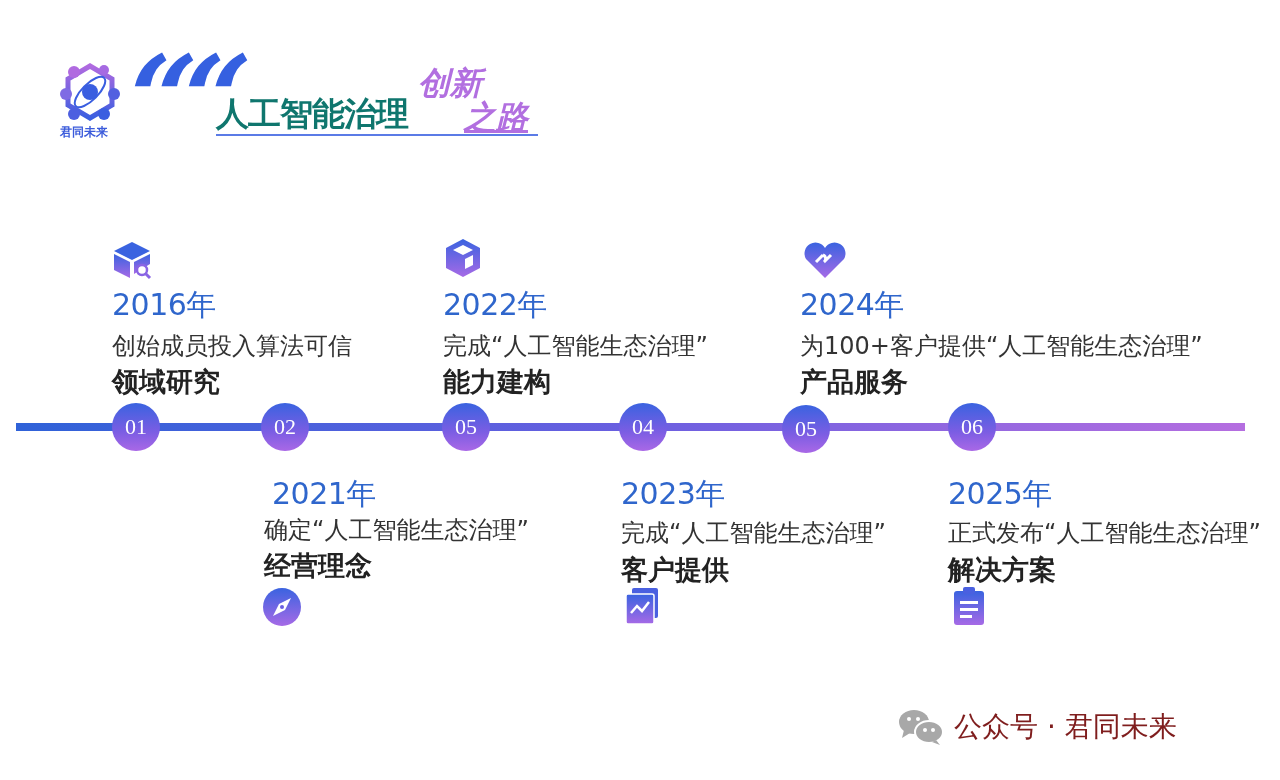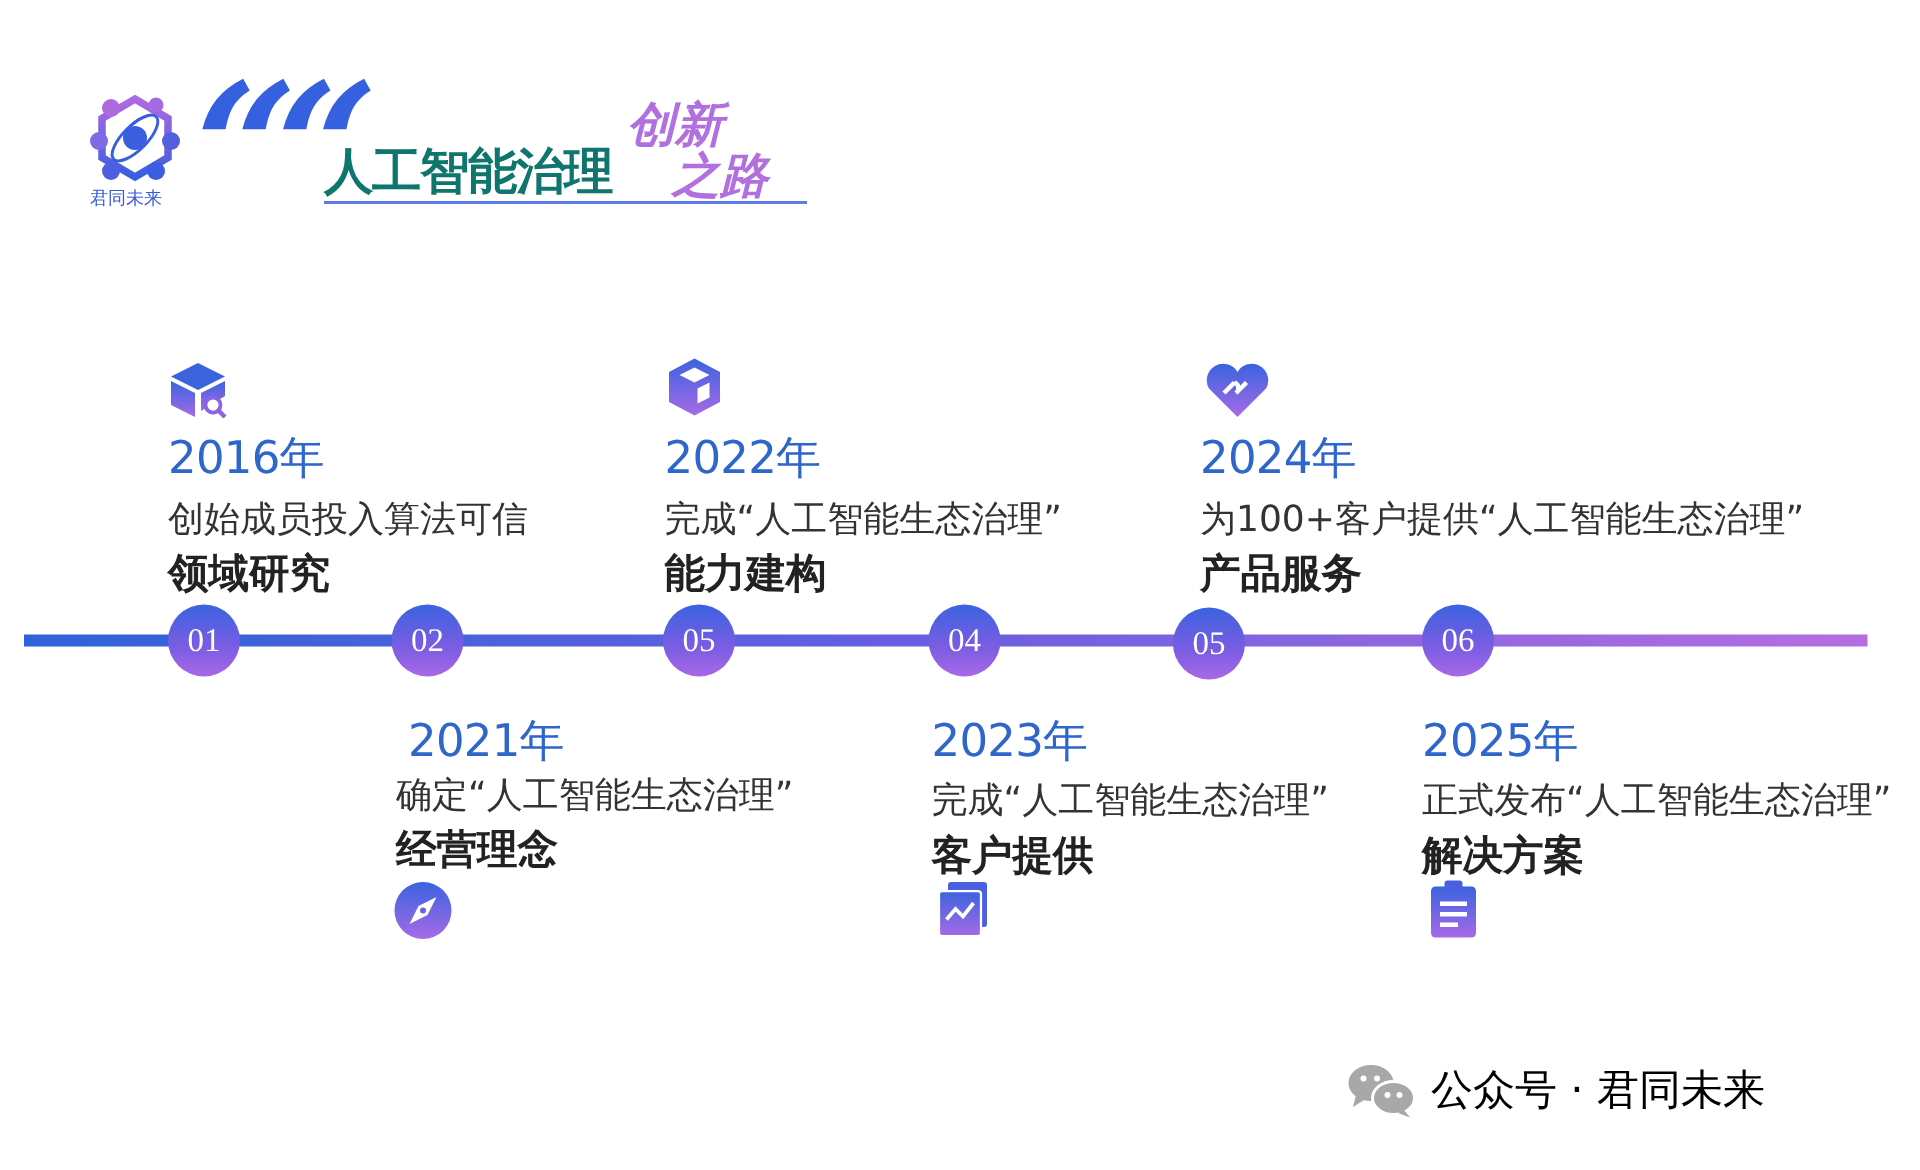--- a/index.html
+++ b/index.html
@@ -1,39 +1,39 @@
 <!DOCTYPE html>
 <html><head>
 <meta charset="utf-8">
 <style>
   html, body { margin:0; padding:0; }
   body { width:1280px; height:780px; background:#ffffff; position:relative; overflow:hidden;
          font-family:"DejaVu Sans","Liberation Sans",sans-serif; }
   .abs { position:absolute; }
   
   .logo { left:60px; top:62px; width:60px; height:80px; }
-  .logo-text { left:60px; top:124px; font-size:12px; font-weight:normal; color:#3b5bdb; letter-spacing:0px; white-space:nowrap; }
+  .logo-text { left:60px; top:124px; font-size:12px; font-weight:bold; color:#3b5bdb; letter-spacing:0px; white-space:nowrap; }
   .quote { left:124px; top:40px; font-size:118px; font-weight:bold; line-height:1; color:#3560e0;
            font-family:"DejaVu Serif","Liberation Serif",serif; letter-spacing:-14px; transform:skewX(-12deg); }
   .title { left:216px; top:92px; font-size:33px; font-weight:bold; color:#0f766e; white-space:nowrap; letter-spacing:-1px; }
   .script { font-size:32px; color:#b26fe0; font-family:"DejaVu Serif","Liberation Serif",serif; font-style:italic; font-weight:bold; }
   .script1 { left:418px; top:62px; }
-  .script2 { left:448px; top:96px; }
+  .script2 { left:464px; top:96px;text-decoration:underline; }
   .underline { left:216px; top:134px; width:322px; height:1.5px; background:#5b7be6; }
   
   .line { left:16px; top:423px; width:1229px; height:8px;
           background:linear-gradient(90deg,#2f62d8 0%,#6a5fe0 50%,#b56ee0 100%); }
   .node { width:48px; height:48px; border-radius:50%;
           background:linear-gradient(180deg,#3a63e0 0%,#7b5de3 60%,#a968e6 100%);
           color:#fff; font-size:22px; display:flex; align-items:center; justify-content:center; top:403px;font-family:Liberation Serif, serif; }
   .year { font-size:30px; color:#2f66cc; white-space:nowrap; letter-spacing:-0.5px; }
   .desc { font-size:24px; color:#333; white-space:nowrap; }
   .bold { font-size:27px; color:#222; font-weight:bold; white-space:nowrap; }
   .icon { width:40px; height:40px; }
-  .footer { left:898px; top:708px; display:flex; align-items:flex-end; gap:10px; color:#000000; font-size:28px; white-space:nowrap; }
+  .footer { left:898px; top:708px; display:flex; align-items:flex-end; gap:10px; color:#7f1d1d; font-size:28px; white-space:nowrap; }
 </style>
 </head>
 <body>
 
 <div class="abs logo">
   <svg width="60" height="62" viewBox="0 0 60 62">
     <defs>
         <linearGradient id="lg" x1="0" y1="0" x2="0" y2="1">
           <stop offset="0" stop-color="#b06ae0"></stop>
           <stop offset="1" stop-color="#3a5ee0"></stop>

